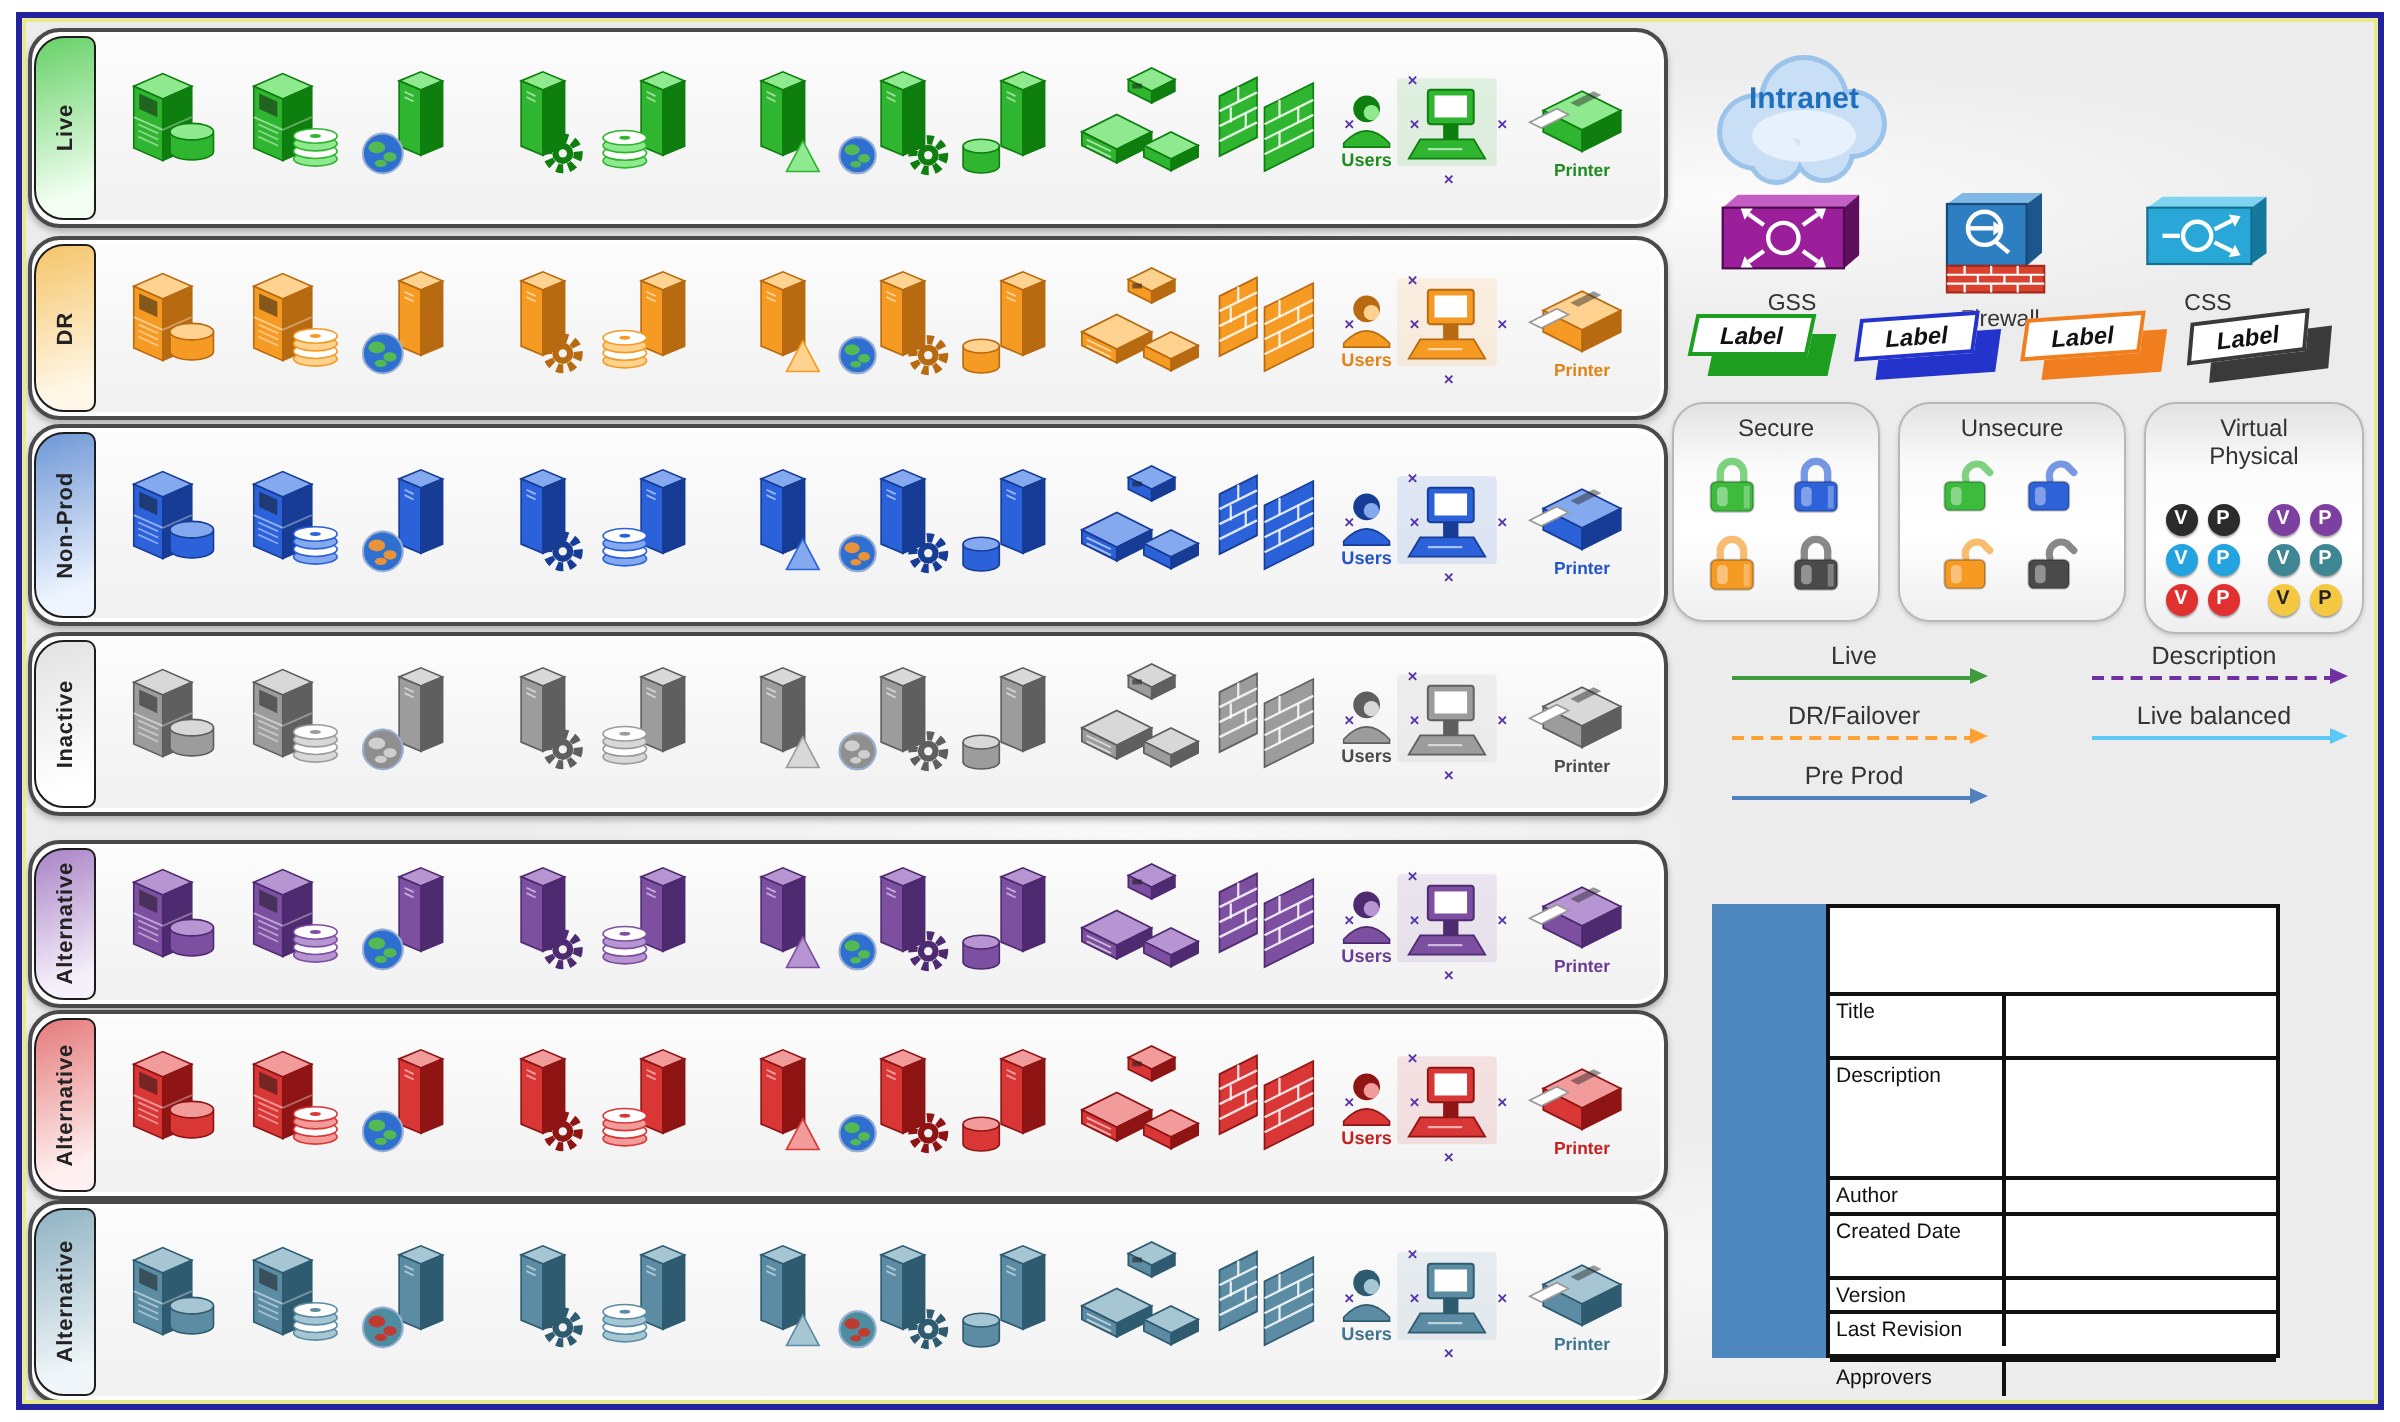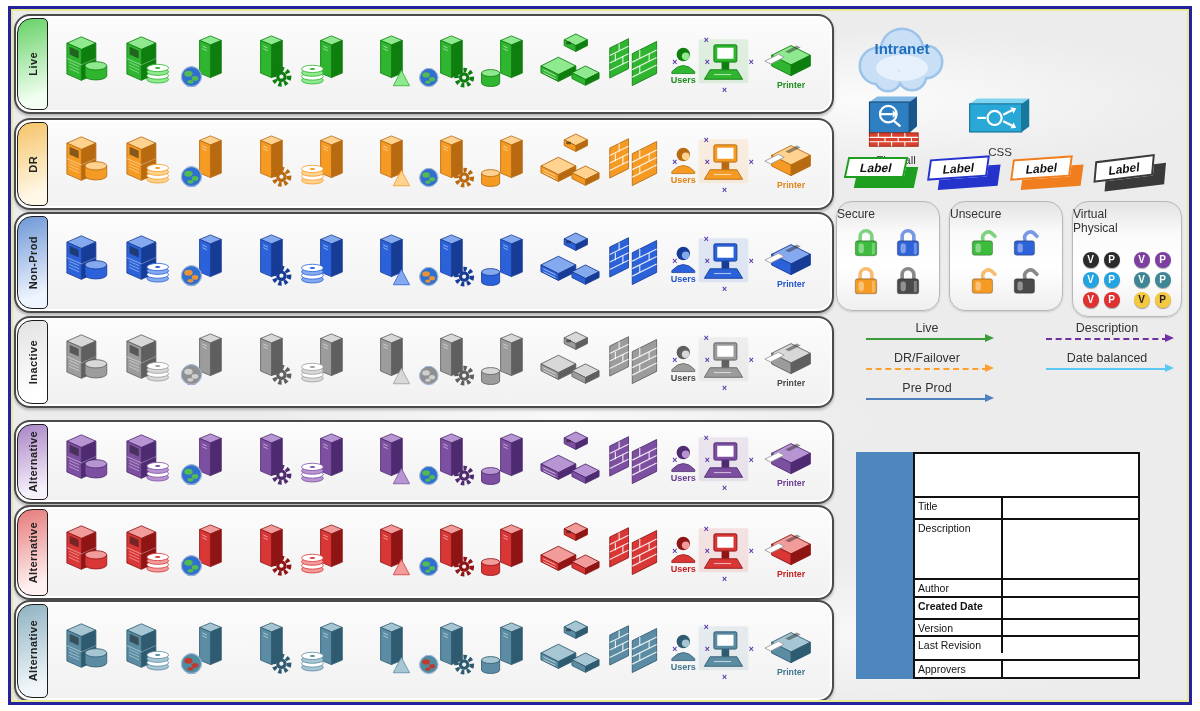--- a/index.html
+++ b/index.html
@@ -27,21 +27,21 @@
   .device-label{font-size:11.5px;color:#333;margin-top:1px;}
   .tags{position:absolute;left:831px;top:143px;display:flex;gap:5px;}
   .tag{position:relative;width:78px;height:42px;}
   .tag-shadow{position:absolute;left:12px;top:13px;width:60px;height:21px;transform:skewX(-12deg);}
   .tag-face{position:absolute;left:2px;top:3px;width:60px;height:21px;background:#fff;border:2px solid;
             transform:skewX(-12deg);display:flex;align-items:center;justify-content:center;
             font-size:12px;font-weight:bold;color:#111;box-sizing:border-box;}
   .panels{position:absolute;left:823px;top:190px;display:flex;gap:9px;align-items:flex-start;}
   .panel{border:1.5px solid #B8B8B8;border-radius:16px;background:linear-gradient(180deg,#E3E3E3 0%,#FAFAFA 28%,#FFFFFF 60%,#EFEFEF 100%);
          box-shadow:0 1px 2px rgba(0,0,0,.15);}
-  .panel-title{text-align:left;font-size:12px;color:#333;margin-top:6px;line-height:1.15;}
+  .panel-title{text-align:center;font-size:12px;color:#333;margin-top:6px;line-height:1.15;}
   .locks{display:grid;grid-template-columns:repeat(2,32px);gap:2px 10px;justify-content:center;margin-top:5px;}
   .vp-groups{display:flex;gap:13px;justify-content:center;margin-top:16px;}
   .vp-grid{display:grid;grid-template-columns:repeat(2,17px);gap:4px 4px;}
   .badge{width:16px;height:16px;border-radius:50%;display:flex;align-items:center;justify-content:center;
          font-size:10px;font-weight:bold;box-shadow:0 1px 1px rgba(0,0,0,.35);}
   .legend{position:absolute;left:839px;top:310px;display:flex;gap:30px;}
   .lg-col{display:flex;flex-direction:column;gap:11px;width:150px;}
   .lg-label{text-align:center;font-size:12.5px;color:#333;}
   .lg-line{width:122px;height:0;border-top:2.5px solid;position:relative;margin:3px auto 0;}
   .lg-line.dashed{border-top-style:dashed;}
@@ -1346,20 +1346,37 @@
             <circle cx="54" cy="34" r="20" fill="#C9DFF6"></circle>
             <circle cx="78" cy="46" r="15" fill="#C9DFF6"></circle>
             <circle cx="64" cy="60" r="13" fill="#C9DFF6"></circle>
             <circle cx="40" cy="62" r="12" fill="#C9DFF6"></circle>
             <ellipse cx="54" cy="52" rx="26" ry="13" fill="rgba(255,255,255,.55)"></ellipse>
             <text x="54" y="38" fill="#1F6FBF" font-size="15" text-anchor="middle" font-weight="bold">Intranet</text>
           </svg></div>
       </div>
     <div class="devices" id="devices">
         <div class="device">
+          <svg width="84" height="52" viewBox="0 0 76 48">
+            <polygon points="6,10 13,4 69,4 62,10" fill="#C45EC4"></polygon>
+            <polygon points="62,10 69,4 69,32 62,38" fill="#5E0F5E"></polygon>
+            <rect x="6" y="10" width="56" height="28" fill="#9B1F9B" stroke="#4A0C4A"></rect>
+            <circle cx="34" cy="24" r="7" fill="none" stroke="#fff" stroke-width="2"></circle>
+            <line x1="25" y1="18" x2="18" y2="13" stroke="#fff" stroke-width="2"></line>
+            <polygon points="14.338199379569692,10.384428128264066 19.85996221990111,10.396052892138448 16.14003778009889,15.603947107861552" fill="#fff"></polygon>
+            <line x1="43" y1="18" x2="50" y2="13" stroke="#fff" stroke-width="2"></line>
+            <polygon points="53.661800620430306,10.384428128264066 51.85996221990111,15.603947107861552 48.14003778009889,10.396052892138448" fill="#fff"></polygon>
+            <line x1="25" y1="30" x2="18" y2="35" stroke="#fff" stroke-width="2"></line>
+            <polygon points="14.338199379569692,37.61557187173594 16.14003778009889,32.39605289213845 19.85996221990111,37.60394710786155" fill="#fff"></polygon>
+            <line x1="43" y1="30" x2="50" y2="35" stroke="#fff" stroke-width="2"></line>
+            <polygon points="53.661800620430306,37.61557187173594 48.14003778009889,37.60394710786155 51.85996221990111,32.39605289213845" fill="#fff"></polygon>
+          </svg>
+          <div class="device-label">GSS</div>
+        </div>
+        <div class="device">
           <svg width="84" height="60" viewBox="0 0 76 54">
             <polygon points="14,8 21,3 57,3 50,8" fill="#7FB8E4"></polygon>
             <polygon points="50,8 57,3 57,30 50,36" fill="#1B578C"></polygon>
             <rect x="14" y="8" width="36" height="28" fill="#2E7EC2" stroke="#174A78"></rect>
             <circle cx="31" cy="19" r="7.5" fill="none" stroke="#fff" stroke-width="2"></circle>
             <line x1="24" y1="19" x2="35" y2="19" stroke="#fff" stroke-width="2"></line>
             <polygon points="39.5,19 35,22.2 35,15.8" fill="#fff"></polygon>
             <line x1="36" y1="25" x2="42" y2="30" stroke="#fff" stroke-width="2"></line>
             <rect x="14" y="36" width="44" height="12" fill="#D9422F" stroke="#A52A1C"></rect>
             <line x1="14" y1="40" x2="58" y2="40" stroke="#fff" stroke-width="1"></line>
@@ -1505,44 +1522,44 @@
             <div class="lg-label">Pre Prod</div>
             <div class="lg-line" style="border-top-color: rgb(78, 129, 189); --c: #4E81BD;"></div>
           </div>
         </div>
         <div class="lg-col">
           <div class="lg-item">
             <div class="lg-label">Description</div>
             <div class="lg-line dashed" style="border-top-color: rgb(112, 48, 160); --c: #7030A0;"></div>
           </div>
           <div class="lg-item">
-            <div class="lg-label">Date balanced</div>
+            <div class="lg-label">Live balanced</div>
             <div class="lg-line" style="border-top-color: rgb(91, 200, 245); --c: #5BC8F5;"></div>
           </div>
         </div>
       </div>
 
     <div class="title-block">
       <div class="tb-side" style="background: rgb(78, 134, 190);"></div>
       <div class="tb-main">
         <div class="tb-header"></div>
         <div id="tb-rows">
-            <div class="tb-row" style="height: 22px;">
+            <div class="tb-row" style="height: 32px;">
               <div class="tb-label">Title</div>
               <div class="tb-value"></div>
             </div>
             <div class="tb-row" style="height: 60px;">
               <div class="tb-label">Description</div>
               <div class="tb-value"></div>
             </div>
             <div class="tb-row" style="height: 18px; gap: 31px;">
               <div class="tb-label">Author</div>
               <div class="tb-value"></div>
             </div>
-            <div class="tb-row" style="height: 22px; font-weight: bold;">
+            <div class="tb-row" style="height: 32px;">
               <div class="tb-label">Created Date</div>
               <div class="tb-value"></div>
             </div>
             <div class="tb-row" style="height: 17px;">
               <div class="tb-label">Version</div>
               <div class="tb-value"></div>
             </div>
             <div class="tb-row" style="height: 24px; flex-direction: column;">
               <div class="tb-label">Last Revision</div>
               <div class="tb-value"></div>

